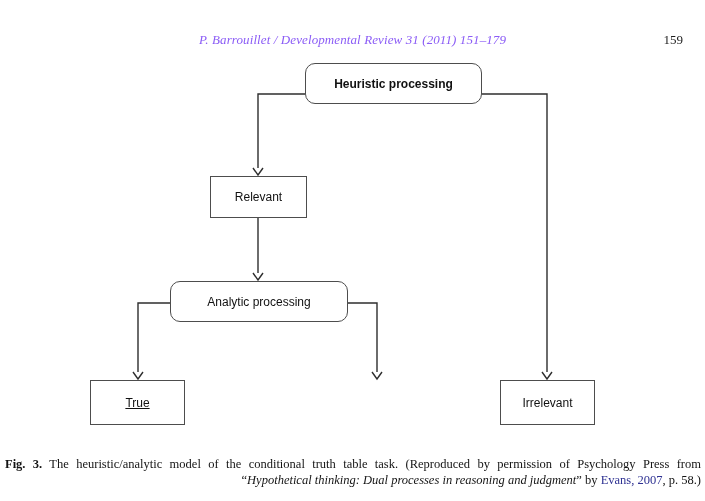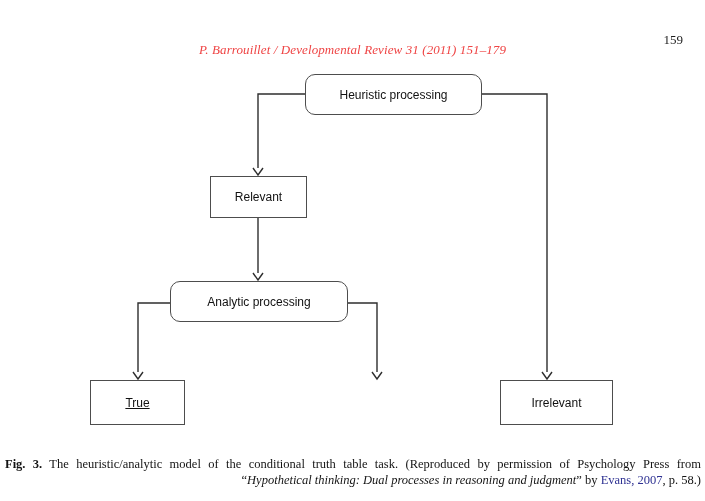--- a/index.html
+++ b/index.html
@@ -12,28 +12,28 @@
     width: 705px;
     height: 501px;
     background: #ffffff;
     overflow: hidden;
     font-family: "Liberation Serif", "DejaVu Serif", serif;
     color: #1a1a1a;
   }
   
   .running-head {
     position: absolute;
-    top: 42px;
+    top: 32px;
     left: 0;
     width: 100%;
     text-align: center;
     font-size: 13px;
     font-style: italic;
     letter-spacing: 0.1px;
-    color: #ef4444;
+    color: #8b5cf6;
   }
   .page-number {
     position: absolute;
     top: 32px;
     right: 22px;
     font-size: 13px;
     font-style: normal;
     color: #1d1d1d;
   }
   
@@ -49,26 +49,26 @@
     border: 1.2px solid #4d4d4d;
     display: flex;
     align-items: center;
     justify-content: center;
     font-family: "Liberation Sans", "DejaVu Sans", sans-serif;
     font-size: 12px;
     color: #111111;
     text-align: center;
   }
   .node.rounded { border-radius: 10px; }
-  .node-heuristic  { left: 305px; top: 74px;  width: 177px; height: 41px; }
+  .node-heuristic  { left: 305px; top: 63px;  width: 177px; height: 41px; font-weight: bold; }
   .node-relevant   { left: 210px; top: 176px; width: 97px;  height: 42px; }
   .node-analytic   { left: 170px; top: 281px; width: 178px; height: 41px; }
   .node-true       { left: 90px;  top: 380px; width: 95px;  height: 45px; text-decoration: underline; }
   .node-false      { left: 328px; top: 380px; width: 95px;  height: 45px; }
-  .node-irrelevant { left: 500px; top: 380px; width: 113px;  height: 45px; }
+  .node-irrelevant { left: 500px; top: 380px; width: 95px;  height: 45px; }
   
   .caption {
     position: absolute;
     left: 5px;
     right: 4px;
     top: 437px;
     font-size: 12.5px;
     line-height: 15.5px;
     color: #141414;
   }

